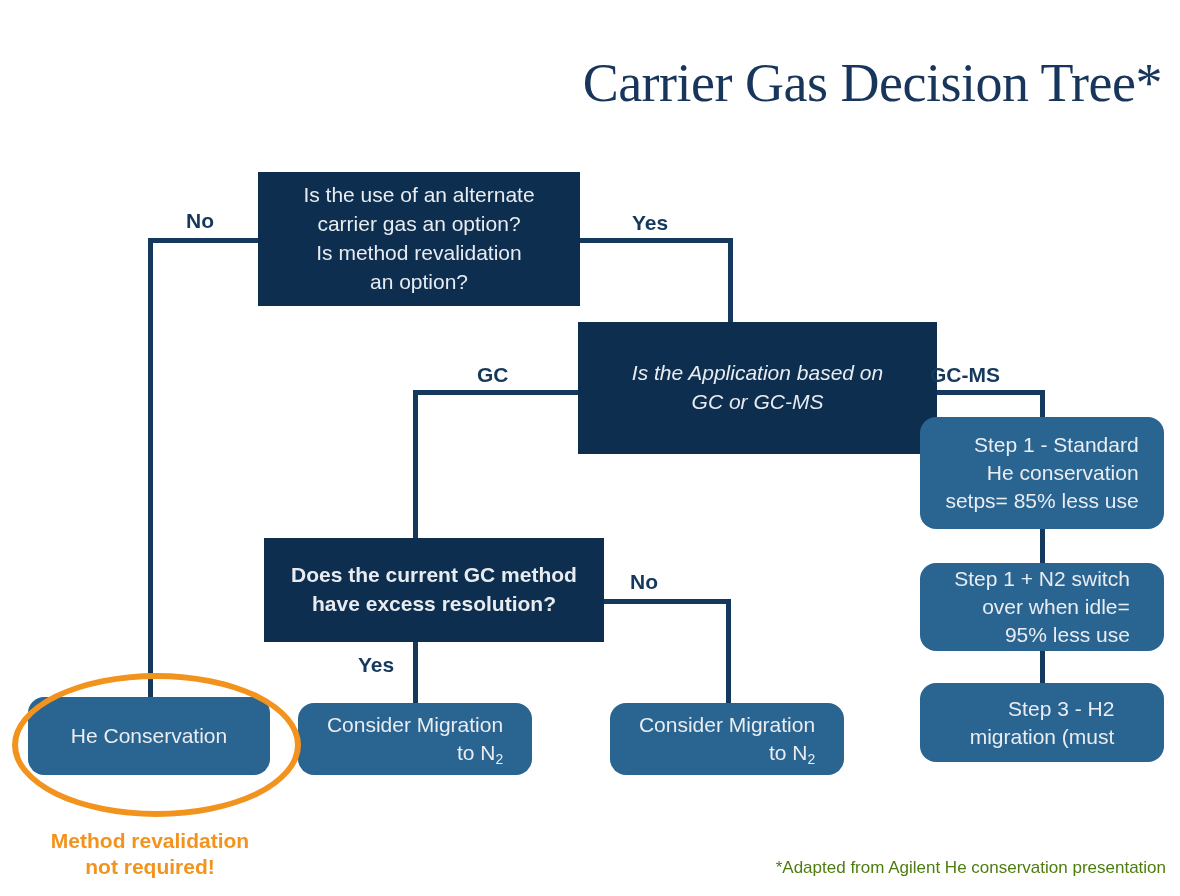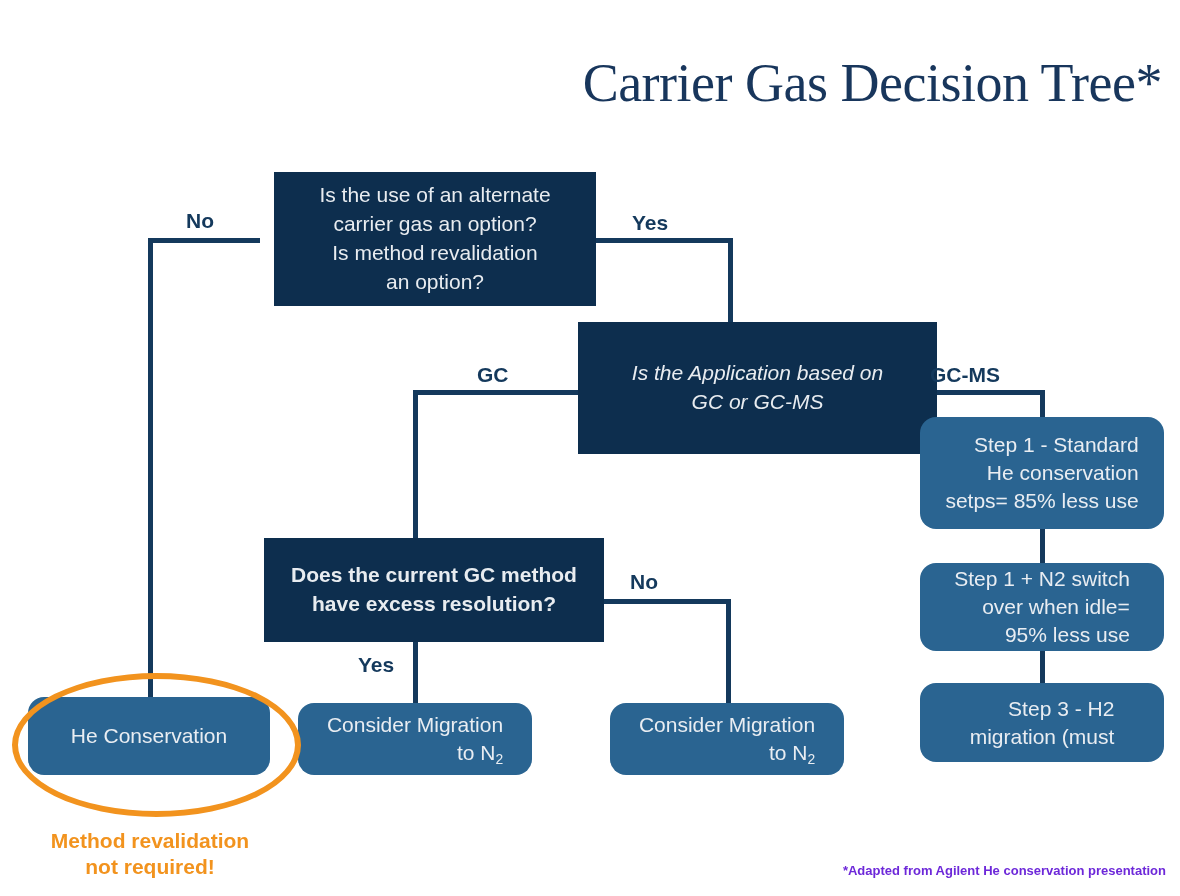--- a/index.html
+++ b/index.html
@@ -88,23 +88,23 @@
     font-size: 21px;
     font-weight: 700;
     text-align: center;
     line-height: 1.25;
     white-space: pre-line;
   }
   .footnote {
     position: absolute;
     right: 14px;
     bottom: 18px;
-    color: #6d28d9;
-    font-size: 13px;
-    font-weight: 700;
+    color: #4d7c0f;
+    font-size: 17px;
+    font-weight: 400;
     white-space: nowrap;
   }
 </style>
 </head>
 <body>
 
 <div id="canvas">
 
   <div class="title">Carrier Gas Decision Tree*</div>
 
@@ -121,21 +121,21 @@
   <div class="line v-line" style="left:1040px; top:390px; height:45px;"></div>
 
   <div class="line v-line" style="left:1040px; top:528px; height:38px;"></div>
   <div class="line v-line" style="left:1040px; top:648px; height:38px;"></div>
 
   <div class="line v-line" style="left:413px; top:640px; height:66px;"></div>
 
   <div class="line h-line" style="left:578px; top:599px; width:153px;"></div>
   <div class="line v-line" style="left:726px; top:599px; height:108px;"></div>
 
-  <div class="dbox" style="left:258px; top:172px; width:322px; height:134px;margin-left:16px;">
+  <div class="dbox" style="left:258px; top:172px; width:322px; height:134px;">
     <div>
       <span>Is the use of an alternate</span><br>
       <span>carrier gas an option?</span><br>
       <span>Is method revalidation</span><br>
       <span>an option?</span>
     </div>
   </div>
 
   <div class="dbox" style="left:578px; top:322px; width:359px; height:132px;font-style:italic;">
     <div>

